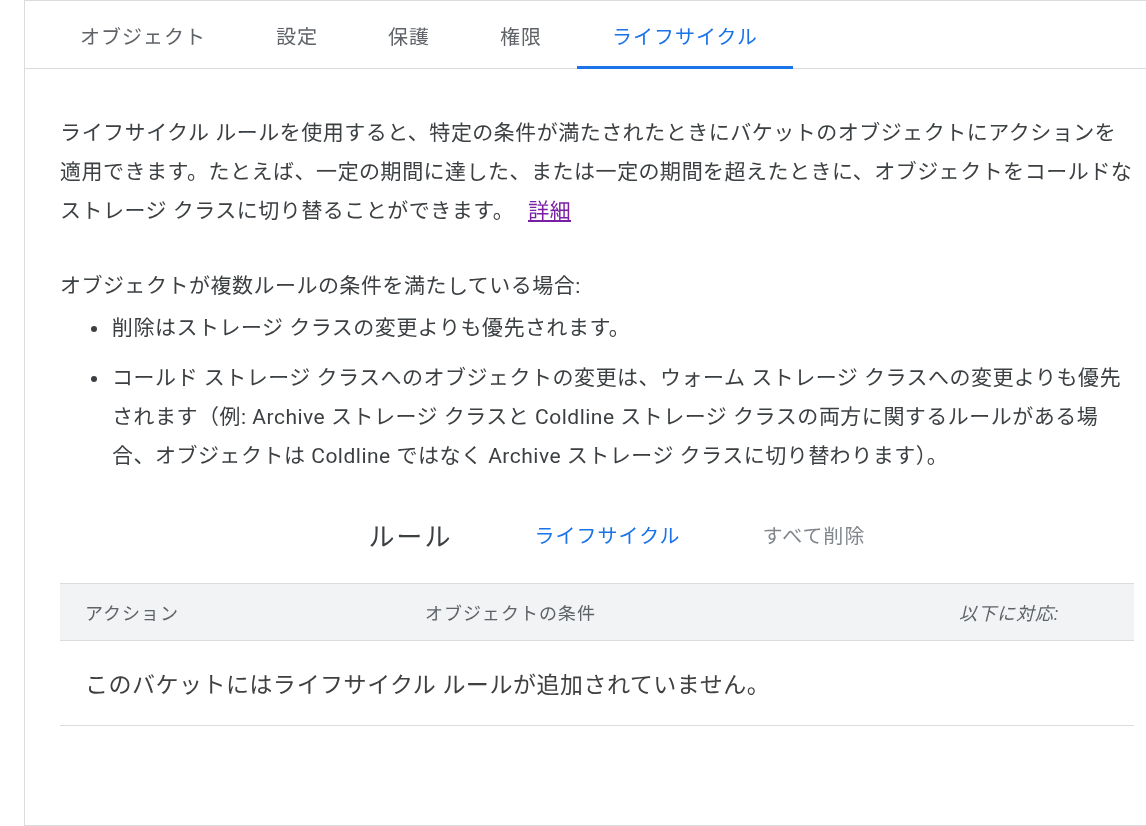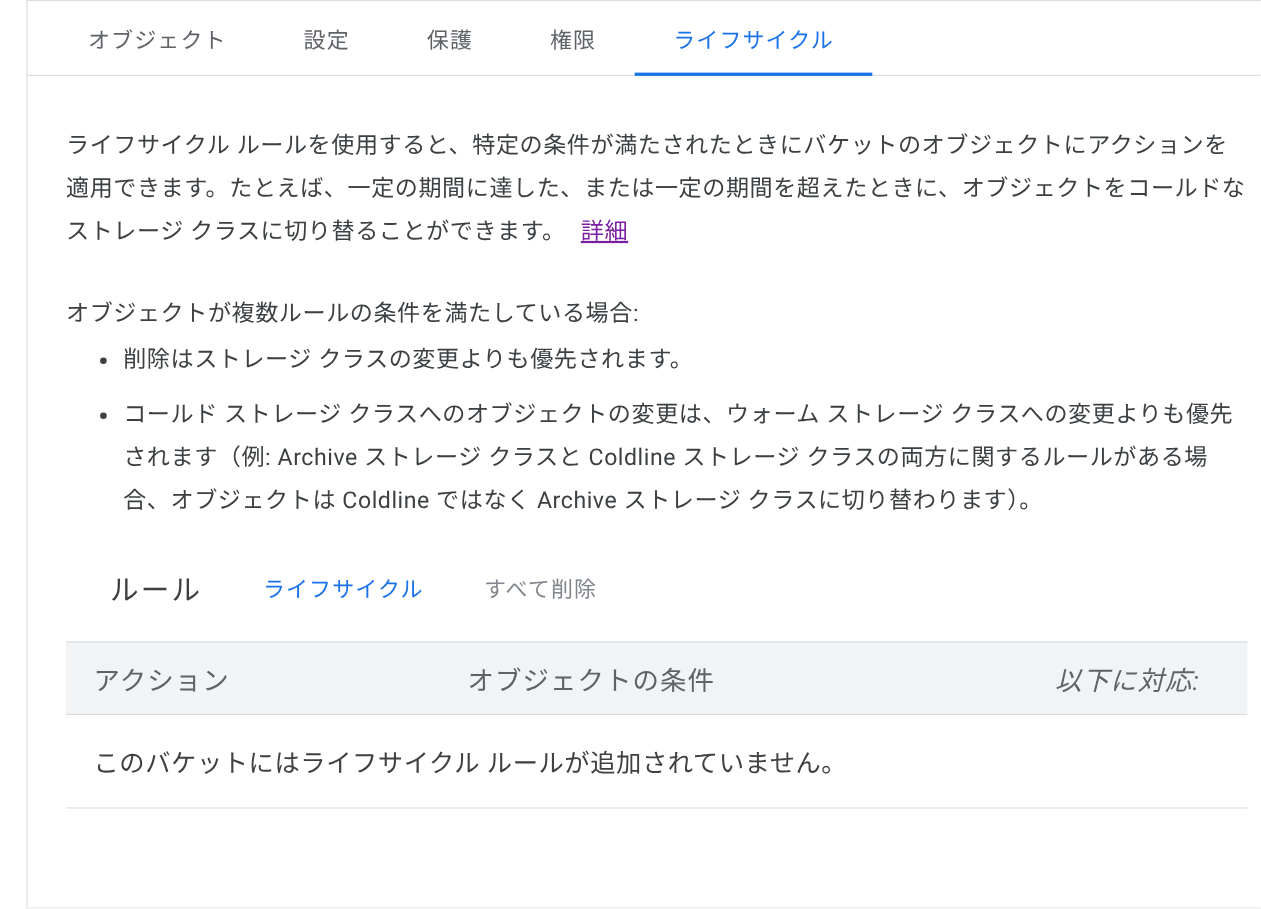--- a/index.html
+++ b/index.html
@@ -79,21 +79,22 @@
       color: #3c4043;
       padding-left: 2px;
       margin-bottom: 12px;
       letter-spacing: 0.5px;
     }
     .rules-header {
       display: flex;
       align-items: center;
       margin-top: 40px;
       padding-left: 40px;
-      gap: 55px;
+      gap: 82px;
+      justify-content: center;
     }
     .rules-title {
       font-size: 26px;
       color: #3c4043;
       letter-spacing: 2px;
     }
     .rules-action {
       font-size: 20px;
       cursor: pointer;
       letter-spacing: 1px;
@@ -106,21 +107,21 @@
     }
     .table-header {
       display: flex;
       background: #f1f3f4;
       margin-top: 30px;
       padding: 15px 25px;
       border-top: 1px solid #dadce0;
       border-bottom: 1px solid #dadce0;
     }
     .table-header-cell {
-      font-size: 24px;
+      font-size: 18px;
       color: #5f6368;
       letter-spacing: 1px;
     }
     .col-action {
       flex: 0 0 340px;
     }
     .col-condition {
       flex: 1;
     }
     .col-applies {

